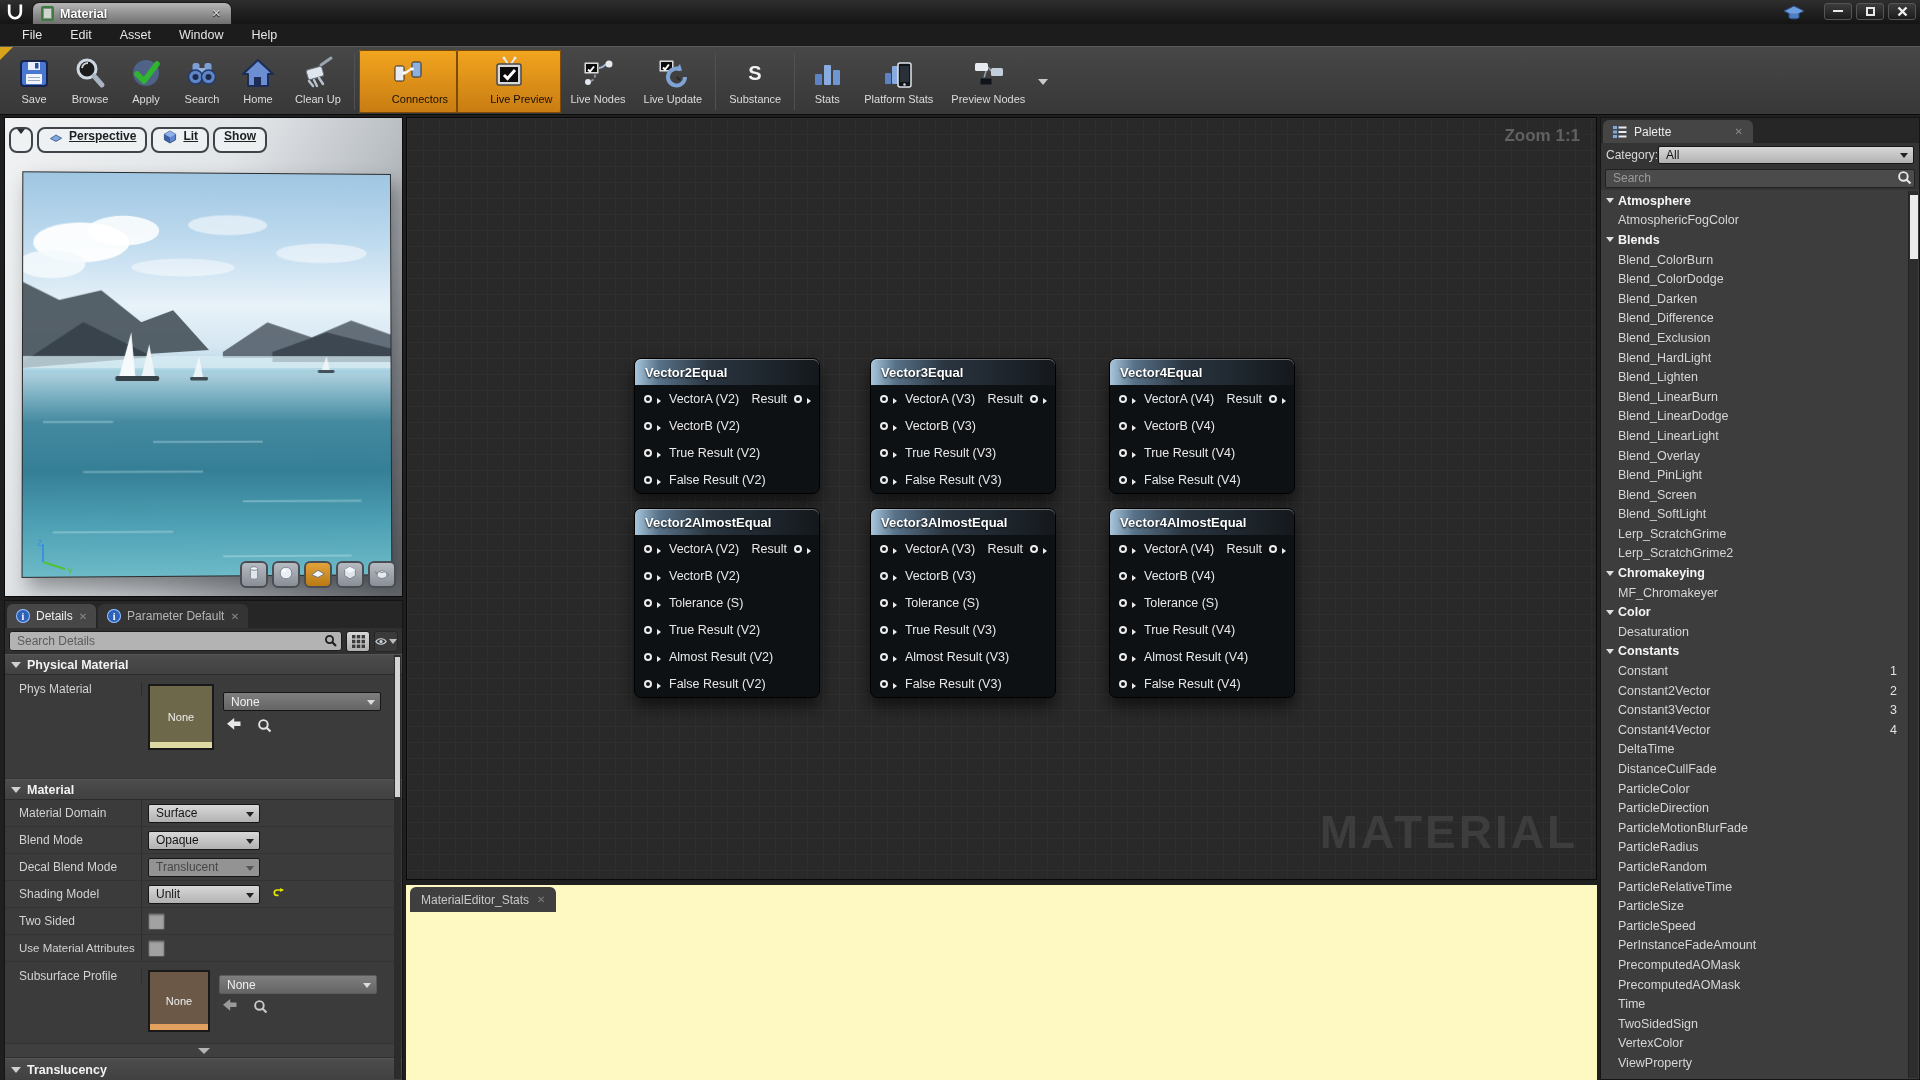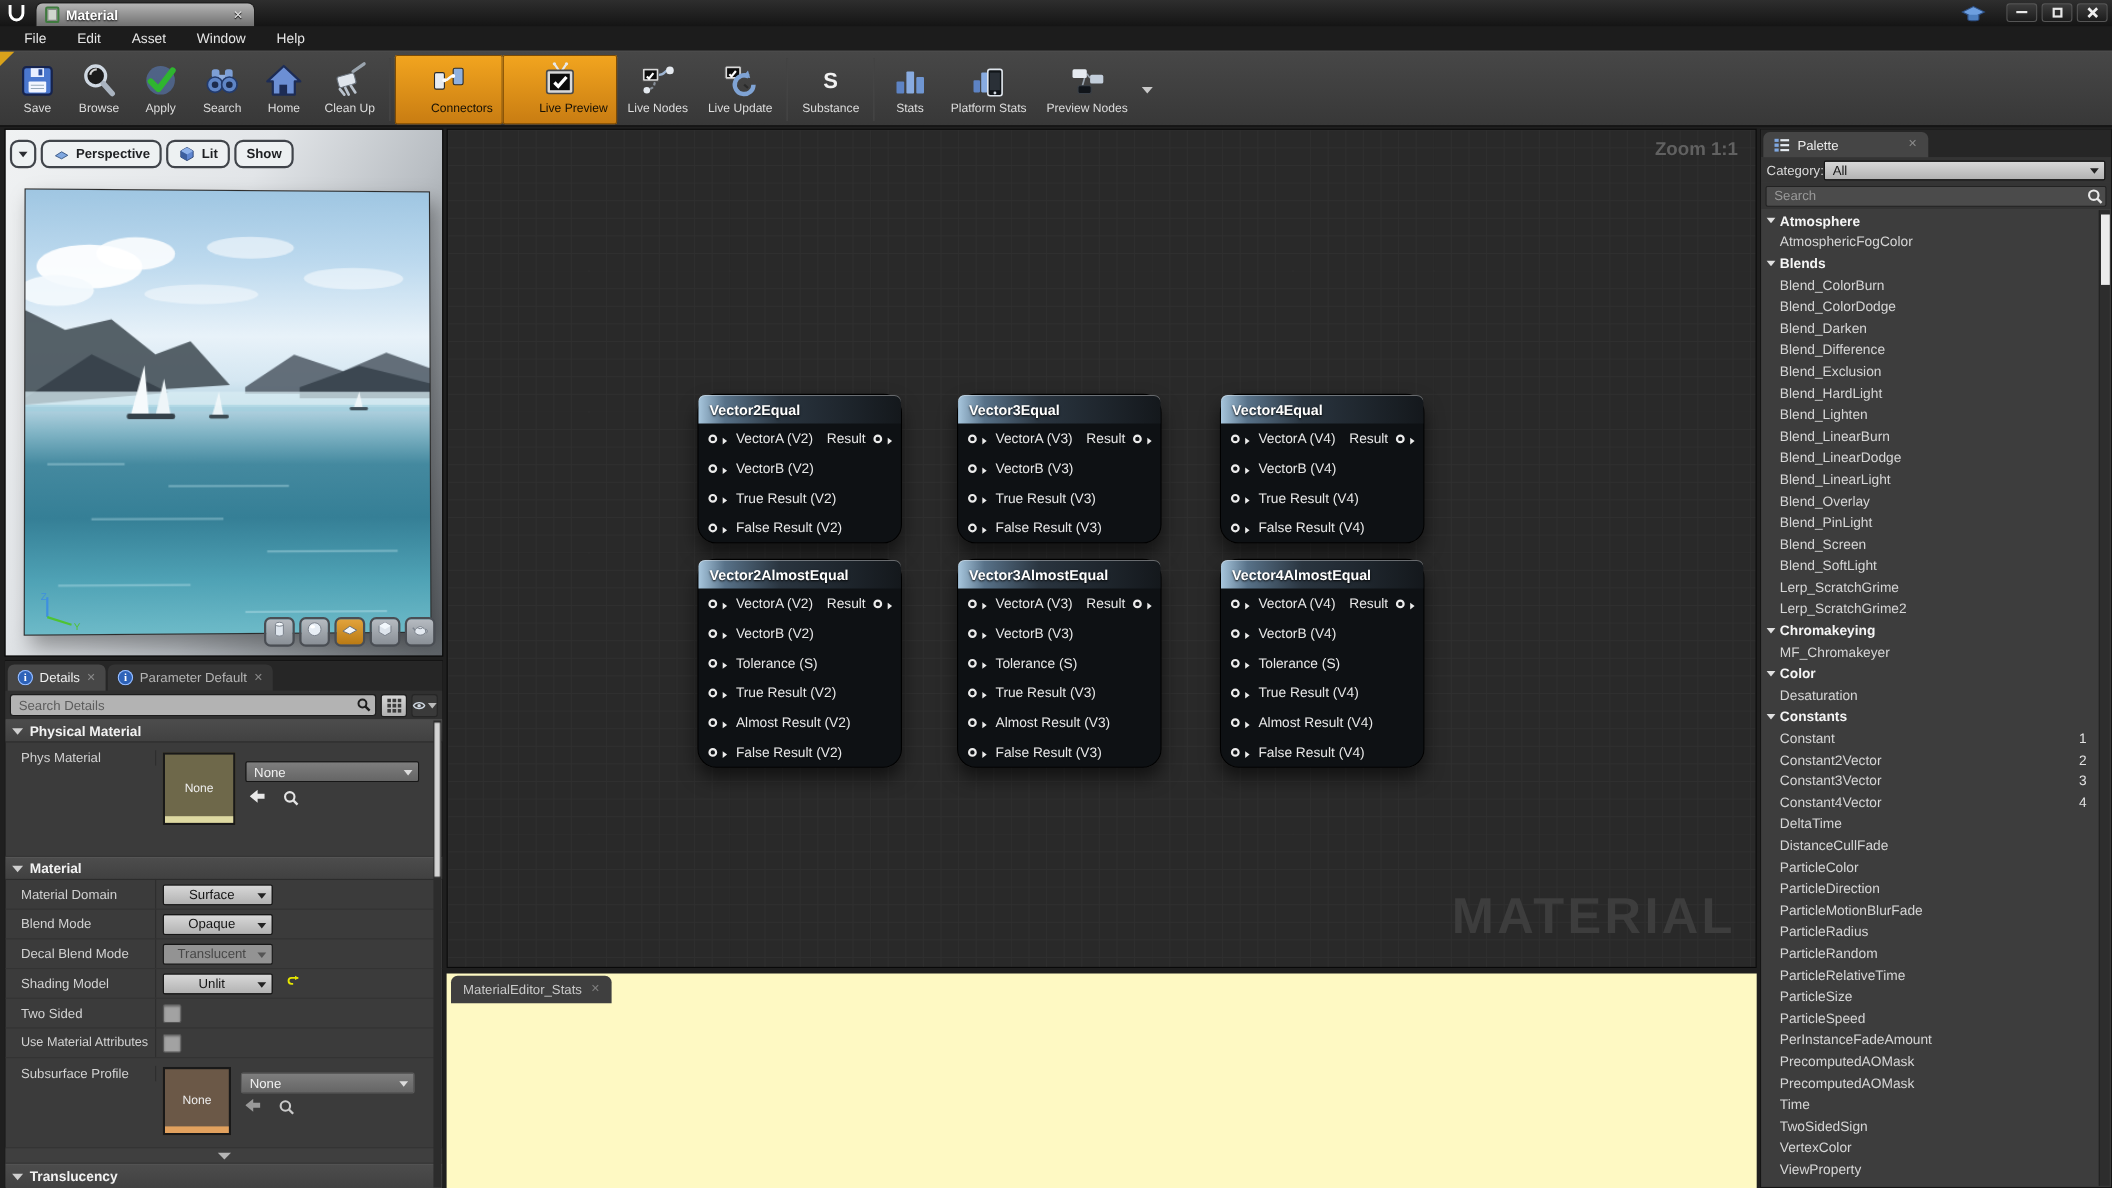--- a/index.html
+++ b/index.html
@@ -52,21 +52,21 @@
   .viewport { position:absolute; left:4px; top:117px; width:399px; height:480px;
     border:1px solid #0b0b0b; overflow:hidden;
     background:linear-gradient(118deg,#f0f2f3 0%,#e2e5e8 38%,#b9bec3 62%,#777c81 88%,#5e6368 100%); }
   .photo { position:absolute; left:18px; top:54px; width:370px; height:404px;
     border:1px solid #2a2a2a; box-shadow:6px 10px 18px rgba(0,0,0,.35);
     transform:perspective(1200px) rotateY(2.5deg) rotateX(1deg);
     background:linear-gradient(180deg,#9fc6e2 0%,#bcd9ee 16%,#e8f2f9 33%,#d5e7f2 43%,#b5d4e2 49%,#7fb3c4 55%,#44899f 62%,#357f96 74%,#4fa2b5 88%,#6dbac8 100%); }
   .photo svg { position:absolute; inset:0; width:100%; height:100%; }
   .vp-toolbar { position:absolute; left:4px; top:9px; display:flex; gap:4px; }
   .vp-btn { height:26px; background:rgba(238,241,243,.88); border:2px solid #40444a; border-radius:8px;
-    display:inline-flex; align-items:center; gap:5px; padding:0 9px; color:#1d1f22; font-size:12px; font-weight:bold; }
+    display:inline-flex; align-items:flex-start; gap:5px; padding:0 9px; color:#1d1f22; font-size:12px; font-weight:bold;text-decoration:underline; }
   .vp-btn.small { width:24px; justify-content:center; padding:0; }
   .vp-caret { width:0; height:0; border-left:4px solid transparent; border-right:4px solid transparent; border-top:5px solid #2a2d31; }
   .vp-btn svg { width:16px; height:16px; }
   .shape-bar { position:absolute; right:6px; bottom:8px; display:flex; gap:4px; }
   .shape-btn { width:28px; height:27px; border-radius:6px; border:2px solid #4a4e54;
     background:linear-gradient(#b6bbc1,#898f96); display:flex; align-items:center; justify-content:center; }
   .shape-btn.selected { background:linear-gradient(#e2a33c,#b97a14); }
   .shape-btn svg { width:18px; height:18px; }
   .axis-gizmo { position:absolute; left:26px; bottom:16px; }
 
@@ -97,21 +97,21 @@
   .tri-down { width:0; height:0; border-left:5px solid transparent; border-right:5px solid transparent; border-top:6px solid #cfcfcf; }
   .d-row { display:flex; border-bottom:1px solid #333; }
   .d-label { width:137px; border-right:1px solid #2e2e2e; display:flex; align-items:center; padding-left:14px;
     color:#d2d2d2; font-size:12px; flex:none; }
   .d-value { flex:1; display:flex; align-items:center; padding-left:6px; }
   .row-27 { height:27px; }
   .dropdown { position:relative; height:19px; background:linear-gradient(#d8d8d8,#b2b2b2); border:1px solid #161616;
     border-radius:2px; color:#141414; font-size:12px; display:flex; align-items:center; padding:0 18px 0 7px; }
   .dropdown .caret { position:absolute; right:5px; top:7px; width:0; height:0;
     border-left:4.5px solid transparent; border-right:4.5px solid transparent; border-top:5.5px solid #222; }
-  .dropdown.w100 { width:100px;justify-content:center; }
+  .dropdown.w100 { width:112px; }
   .dropdown.disabled { background:#939393; color:#474747; }
   .dropdown.disabled .caret { border-top-color:#555; }
   .dropdown.ghost { background:#8e8e8e; color:#d8d8d8; border-color:#5c5c5c; }
   .dropdown.ghost .caret { border-top-color:#c0c0c0; }
   .dropdown.asset { width:158px; background:linear-gradient(#7e7e7e,#656565); color:#f0f0f0; }
   .dropdown.asset .caret { border-top-color:#ddd; }
   .checkbox { width:17px; height:17px; background:#a2a2a2; border:1px solid #545454; border-radius:2px;
     box-shadow:inset 0 1px 2px rgba(0,0,0,.4); }
   .asset-row { align-items:flex-start; padding-top:7px; }
   .thumb { width:66px; height:66px; border:2px solid #191919; display:flex; align-items:center; justify-content:center;
@@ -130,21 +130,21 @@
     background-image:
       linear-gradient(#2f2f2f 1px, transparent 1px),
       linear-gradient(90deg,#2f2f2f 1px, transparent 1px),
       linear-gradient(#1e1e1e 1px, transparent 1px),
       linear-gradient(90deg,#1e1e1e 1px, transparent 1px);
     background-size:16px 16px,16px 16px,128px 128px,128px 128px; overflow:hidden; }
   .zoom-label { position:absolute; right:16px; top:8px; color:#616161; font-size:17px; font-weight:bold; }
   .watermark { position:absolute; right:18px; bottom:20px; color:#3d3d3d; font-size:46px; font-weight:bold;
     letter-spacing:3px; }
   .gnode { position:absolute; width:186px; background:rgba(13,16,19,.95); border:1px solid #000;
-    border-radius:17px; box-shadow:0 9px 16px rgba(0,0,0,.55); }
+    border-radius:7px; box-shadow:0 9px 16px rgba(0,0,0,.55); }
   .gnode .nhead { height:26px; border-radius:6px 6px 0 0;
     background:linear-gradient(90deg,#a7c6dd 0%,#587289 13%,#2a3540 40%,#14181c 100%);
     box-shadow:inset 0 1px 0 rgba(255,255,255,.35); display:flex; align-items:center; padding:0 10px; }
   .gnode .nhead .ntitle { color:#fff; font-size:13px; font-weight:bold; text-shadow:0 1px 2px #000; }
   .nrow { height:27px; display:flex; align-items:center; padding:0 9px; color:#e8e8e8; font-size:12.5px; }
   .pin { width:8px; height:8px; border:2px solid #ececec; border-radius:50%; position:relative; flex:none; }
   .pin::after { content:""; position:absolute; left:11px; top:1px; width:0; height:0;
     border-left:4px solid #ececec; border-top:3px solid transparent; border-bottom:3px solid transparent; }
   .nrow .in-label { margin-left:17px; }
   .nrow .flexspace { flex:1; }

